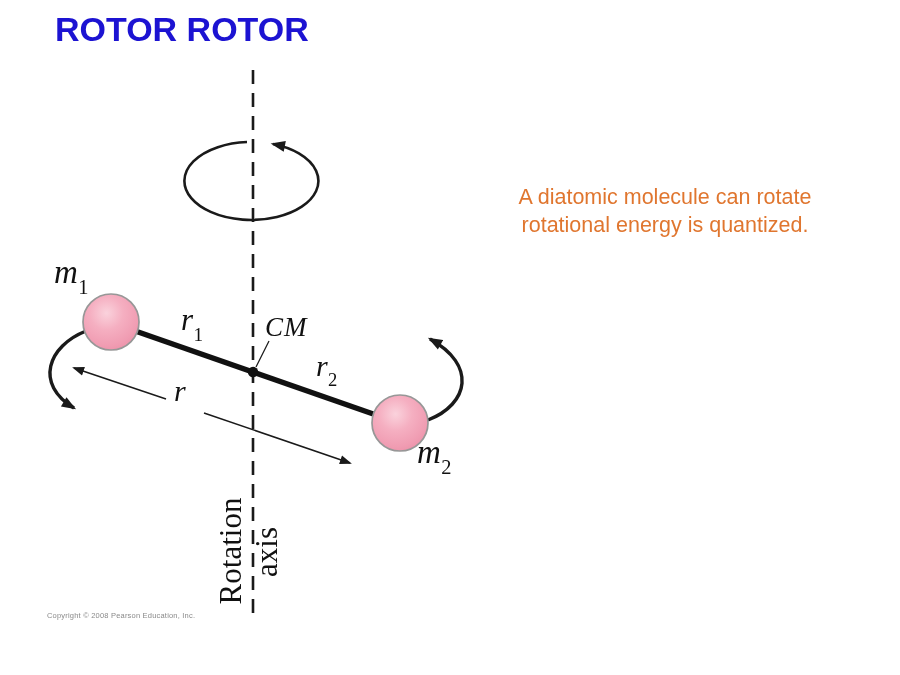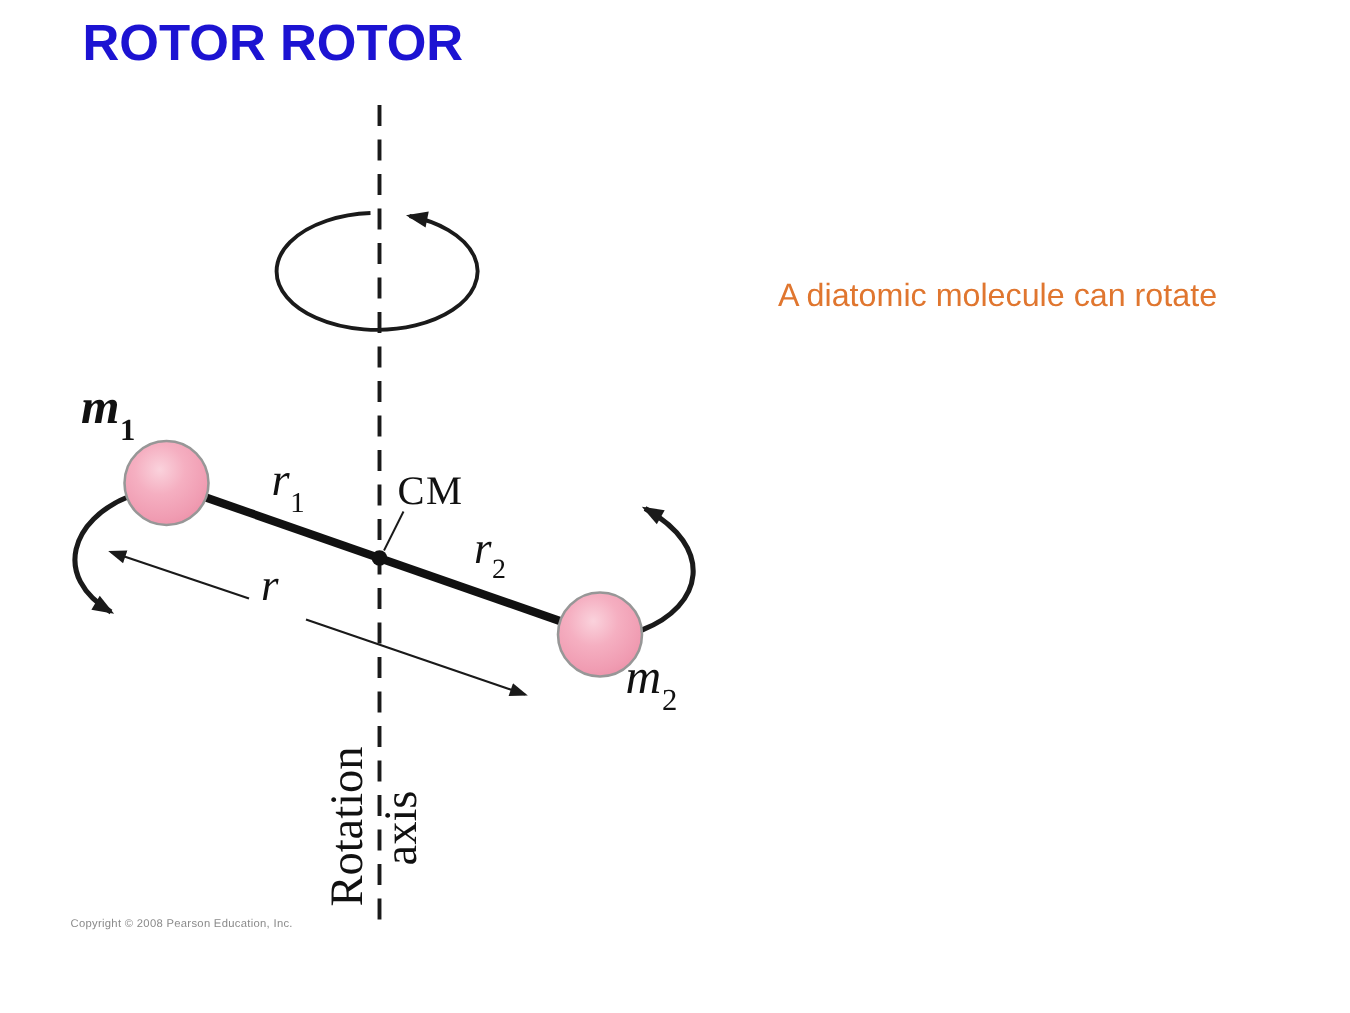--- a/index.html
+++ b/index.html
@@ -18,28 +18,28 @@
   #caption{
     left:500px;top:184px;width:330px;
     color:#e0762f;font-size:21.5px;line-height:27.5px;text-align:center;
   }
   
   #diagram-svg{left:0;top:0;}
   
   .dlabel{
     position:absolute;
     font-family:"Liberation Serif","DejaVu Serif",serif;
-    color:#111111;line-height:1;white-space:nowrap;
+    color:#111111;line-height:1;white-space:nowrap;font-style:italic;
   }
   .ital{font-style:italic;}
   .dlabel sub{
     font-size:0.62em;font-style:normal;line-height:0;
     position:relative;top:0.18em;left:0.02em;
   }
-  #label-m1{left:54px;top:256px;font-size:33px;font-weight:bold;}
+  #label-m1{left:54px;top:256px;font-size:33px;}
   #label-r1{left:181px;top:304px;font-size:31px;}
   #label-cm{left:265px;top:314px;font-size:27px;letter-spacing:1px;}
   #label-r2{left:316px;top:351px;font-size:30px;}
   #label-m2{left:417px;top:436px;font-size:33px;}
   #label-r{left:174px;top:376px;font-size:30px;}
   .vert{
     position:absolute;height:36px;line-height:36px;text-align:center;
     font-family:"Liberation Serif","DejaVu Serif",serif;font-size:31px;color:#111;
     transform:rotate(-90deg);white-space:nowrap;
   }
@@ -50,20 +50,21 @@
     left:47px;top:611px;font-size:7.5px;color:#8a8a8a;letter-spacing:0.2px;
   }
 </style>
 </head>
 <body>
 
 <div id="title" class="abs">ROTOR ROTOR</div>
 
 <div id="caption" class="abs">
   <div>A diatomic molecule can rotate</div>
+  <div>rotational energy is quantized.</div>
 </div>
 
 <svg id="diagram-svg" class="abs" width="900" height="675" viewBox="0 0 900 675">
   <defs>
     <radialGradient id="ballGrad" cx="42%" cy="34%" r="78%">
       <stop offset="0%" stop-color="#fad2dc"></stop>
       <stop offset="38%" stop-color="#f5afc1"></stop>
       <stop offset="75%" stop-color="#f09cb2"></stop>
       <stop offset="100%" stop-color="#ea8ca4"></stop>
     </radialGradient>

